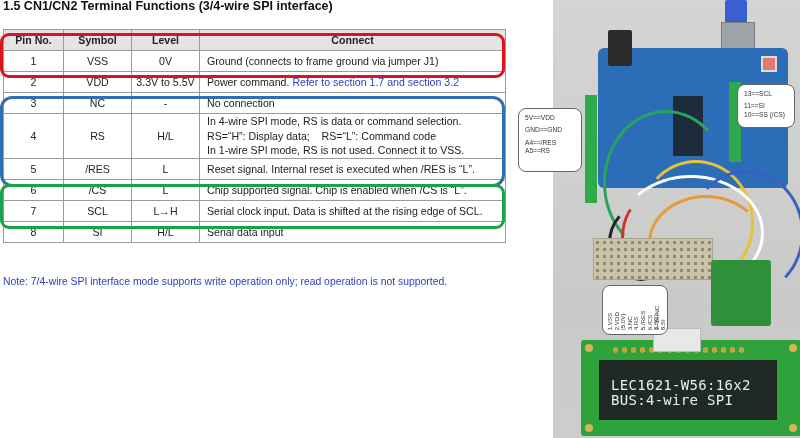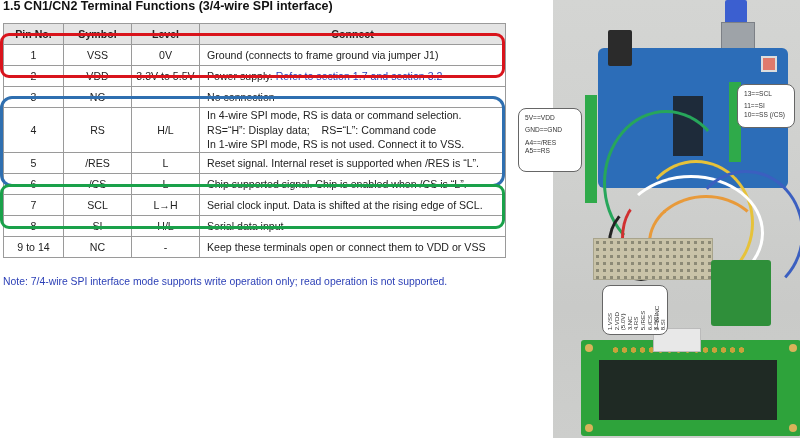--- a/index.html
+++ b/index.html
@@ -1,18 +1,18 @@
 <!DOCTYPE html>
 <html><head>
 <meta charset="utf-8">
 <style>
   html, body { margin:0; padding:0; }
   body { width:800px; height:438px; position:relative; overflow:hidden; background:#ffffff; font-family:"Liberation Sans", sans-serif; color:#222; }
   .title { position:absolute; left:3px; top:-1px; font-size:12.5px; font-weight:bold; color:#111; letter-spacing:0; white-space:nowrap; }
-  table.pins { position:absolute; left:3px; top:23px; border-collapse:collapse; font-size:10.6px; }
+  table.pins { position:absolute; left:3px; top:29px; border-collapse:collapse; font-size:10.6px; }
   table.pins th, table.pins td { border:1px solid #9a9a9a; padding:0 4px; height:20px; }
   table.pins th { background:#e4e4e4; font-weight:bold; text-align:center; height:20px; color:#222; }
   table.pins td.c { text-align:center; }
   table.pins td.f { text-align:left; padding-left:7px; white-space:nowrap; }
   .col1 { width:51px; } .col2 { width:59px; } .col3 { width:59px; } .col4 { width:297px; }
   .link { color:#2b3fb6;text-align:center; }
   td.multi { line-height:14.5px; padding-top:1px; padding-bottom:1px; }
   .note { position:absolute; left:3px; top:276px; font-size:10.4px; color:#2b3fb6; white-space:nowrap; }
   .hl { position:absolute; border:3px solid; border-radius:9px; pointer-events:none; box-sizing:border-box; }
   .hl-red { border-color:#d9141c; left:0px; top:33px; width:505px; height:45px; }
@@ -71,21 +71,21 @@
     <tr>
       <td class="c">1</td>
       <td class="c">VSS</td>
       <td class="c">0V</td>
       <td class="f">Ground (connects to frame ground via jumper J1)</td>
     </tr>
     <tr>
       <td class="c">2</td>
       <td class="c">VDD</td>
       <td class="c">3.3V to 5.5V</td>
-      <td class="f"><span>Power supply. </span><span class="link">Refer to section 1.7 and section 3.2</span></td>
+      <td class="f"><span>Power command. </span><span class="link">Refer to section 1.7 and section 3.2</span></td>
     </tr>
     <tr>
       <td class="c">3</td>
       <td class="c">NC</td>
       <td class="c">-</td>
       <td class="f">No connection</td>
     </tr>
     <tr>
       <td class="c" style="height:43px">4</td>
       <td class="c">RS</td>
@@ -93,45 +93,39 @@
       <td class="f multi">
         <div>In 4-wire SPI mode, RS is data or command selection.</div>
         <div style="white-space:pre">RS=“H”: Display data;    RS=“L”: Command code</div>
         <div>In 1-wire SPI mode, RS is not used. Connect it to VSS.</div>
       </td>
     </tr>
     <tr>
       <td class="c">5</td>
       <td class="c">/RES</td>
       <td class="c">L</td>
-      <td class="f">Reset signal. Internal reset is supported when /RES is “L”.</td>
+      <td class="f">Reset signal. Internal reset is executed when /RES is “L”.</td>
     </tr>
     <tr>
       <td class="c">6</td>
       <td class="c">/CS</td>
       <td class="c">L</td>
       <td class="f">Chip supported signal. Chip is enabled when /CS is “L”.</td>
     </tr>
     <tr>
       <td class="c">7</td>
       <td class="c">SCL</td>
       <td class="c">L→H</td>
       <td class="f">Serial clock input. Data is shifted at the rising edge of SCL.</td>
     </tr>
     <tr>
       <td class="c">8</td>
       <td class="c">SI</td>
       <td class="c">H/L</td>
       <td class="f">Serial data input</td>
-    </tr>
-    <tr>
-      <td class="c">9 to 14</td>
-      <td class="c">NC</td>
-      <td class="c">-</td>
-      <td class="f">Keep these terminals open or connect them to VDD or VSS</td>
     </tr>
   </tbody>
 </table>
 
 <div class="hl hl-red"></div>
 <div class="hl hl-blue"></div>
 <div class="hl hl-green"></div>
 
 <div class="note">Note: 7/4-wire SPI interface mode supports write operation only; read operation is not supported.</div>
 
@@ -153,21 +147,21 @@
   <div class="wire w7"></div>
   <div class="perf"></div>
   <div class="pcb-small"></div>
   <div class="lcd">
     <div class="lcd-pins"></div>
     <div class="hole" style="left:4px;top:4px"></div>
     <div class="hole" style="right:4px;top:4px"></div>
     <div class="hole" style="left:4px;bottom:4px"></div>
     <div class="hole" style="right:4px;bottom:4px"></div>
     <div class="lcd-screen"></div>
-    <div class="lcd-text"></div>
+    <div class="lcd-text"><div>LEC1621-W56:16x2</div><div>BUS:4-wire SPI</div></div>
   </div>
   <div class="ribbon"></div>
 </div>
 
 <div class="label lbl-left">
   <div>5V==VDD</div>
   <div style="height:4px"></div>
   <div>GND==GND</div>
   <div style="height:4px"></div>
   <div>A4==/RES</div>

